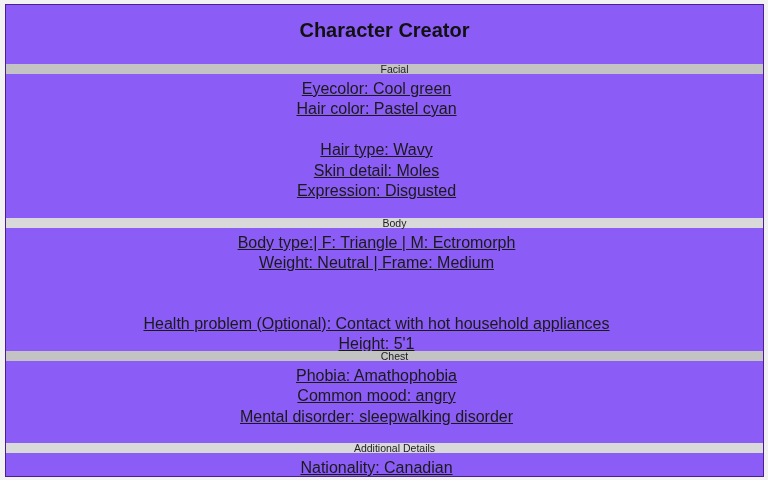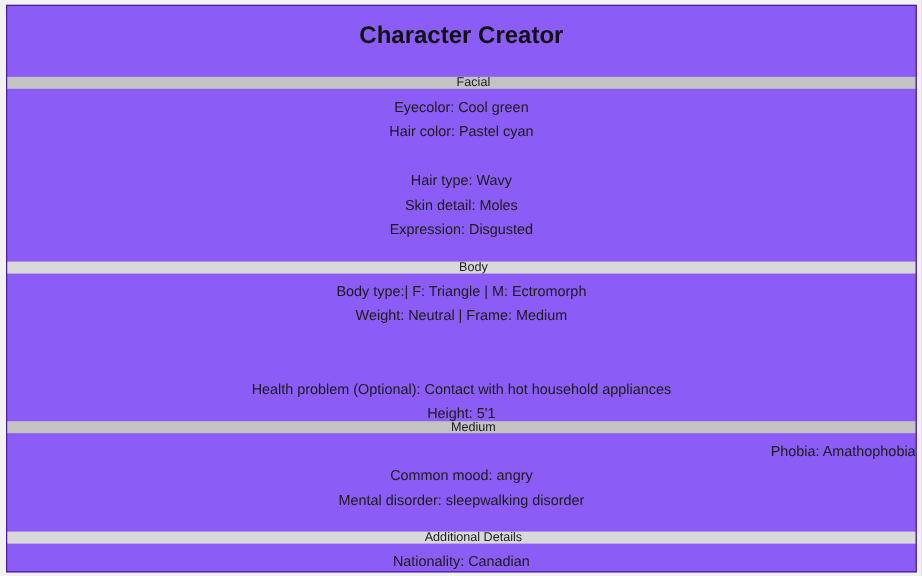--- a/index.html
+++ b/index.html
@@ -43,25 +43,26 @@
       text-align: center;
       font-size: 10.5px;
       color: #222;
       padding-left: 20px;
     }
     .section-header.dark { background: #c3c3c3; }
     .section-header.light { background: #d9d9d9; }
     .row {
       position: absolute;
       left: 0;
-      right: 0;
+      right: 16px;
       text-align: center;
-      font-size: 12px;
+      font-size: 16px;
       line-height: 12px;
       color: #1a1a1a;
+      text-decoration: underline;
     }
   </style>
 </head>
 <body>
 
 <div class="card">
   <h1 class="title">Character Creator</h1>
 
   <div class="section-header dark" style="top:59px;">Facial</div>
   <div class="row" style="top:78px;">Eyecolor: Cool green</div>
@@ -69,20 +70,20 @@
   <div class="row" style="top:139px;">Hair type: Wavy</div>
   <div class="row" style="top:160px;">Skin detail: Moles</div>
   <div class="row" style="top:180px;">Expression: Disgusted</div>
 
   <div class="section-header light" style="top:213px;">Body</div>
   <div class="row" style="top:232px;">Body type:| F: Triangle | M: Ectromorph</div>
   <div class="row" style="top:252px;">Weight: Neutral | Frame: Medium</div>
   <div class="row" style="top:293px;margin-top:40px;">Height: 5'1</div>
   <div class="row" style="top:313px;">Health problem (Optional): Contact with hot household appliances</div>
 
-  <div class="section-header dark" style="top:346px;">Medium</div>
-  <div class="row" style="top:365px;text-align:right;">Phobia: Amathophobia</div>
+  <div class="section-header dark" style="top:346px;">Chest</div>
+  <div class="row" style="top:365px;">Phobia: Amathophobia</div>
   <div class="row" style="top:385px;">Common mood: angry</div>
   <div class="row" style="top:406px;">Mental disorder: sleepwalking disorder</div>
 
   <div class="section-header light" style="top:438px;">Additional Details</div>
   <div class="row" style="top:457px;">Nationality: Canadian</div>
 </div>
 
 </body></html>

